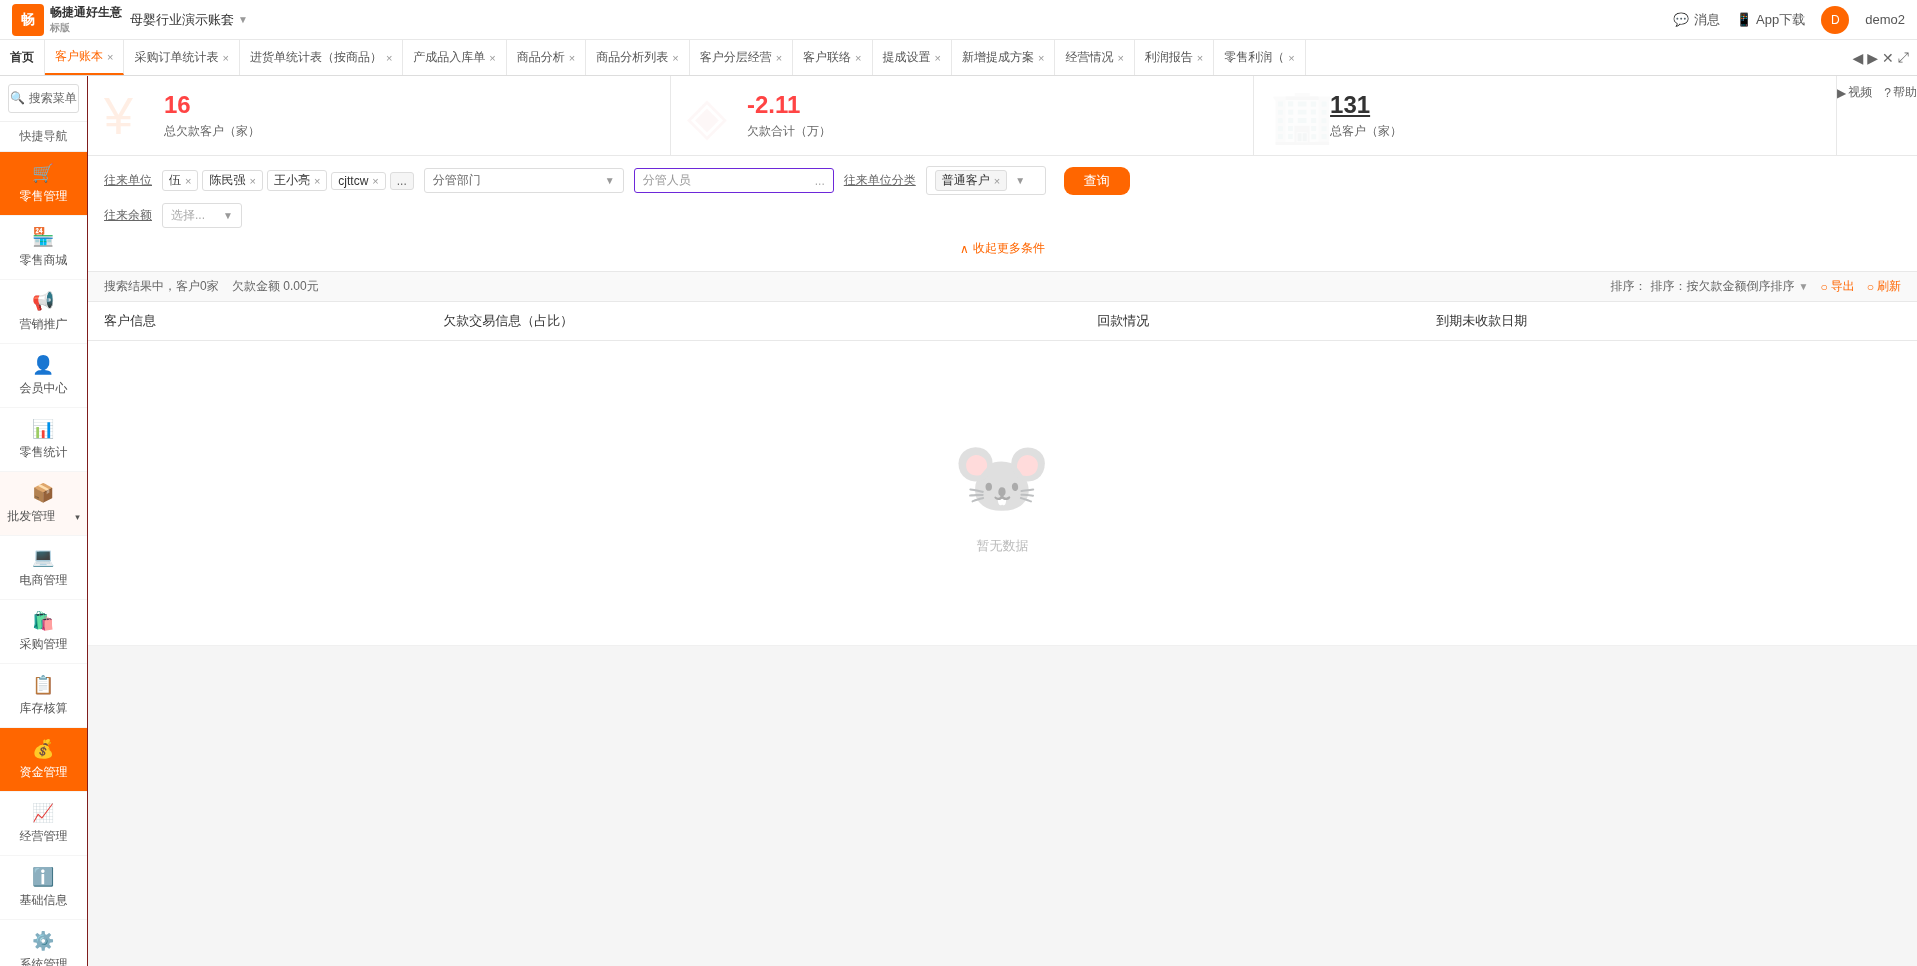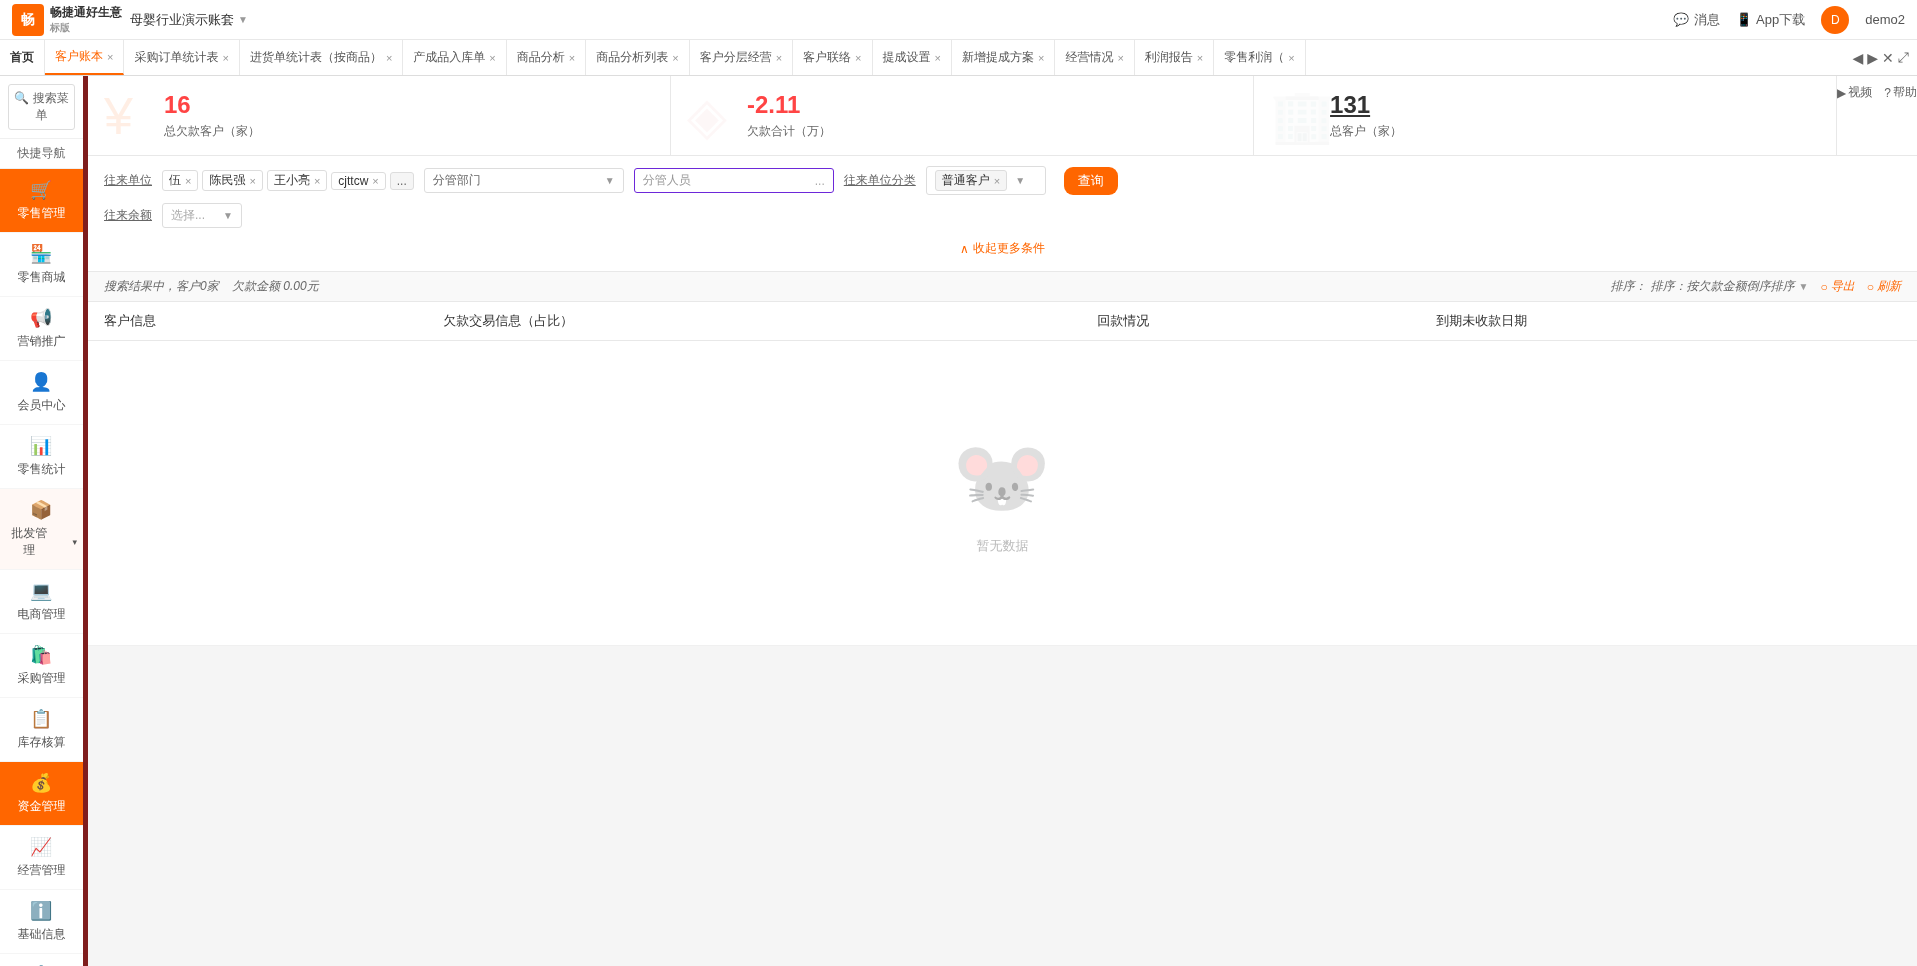--- a/index.html
+++ b/index.html
@@ -34,21 +34,21 @@
     .nav-tab .close-btn { margin-left: 4px; color: #999; font-size: 11px; }
     .nav-tab-home { background: #fff; color: #333; font-weight: bold; }
     .nav-tab-controls { display: flex; align-items: center; margin-left: auto; padding: 0 8px; gap: 4px; }
     .nav-tab-controls span { cursor: pointer; color: #666; font-size: 14px; }
 
     
     .main-layout { display: flex; flex: 1; overflow: hidden; }
 
     
     .sidebar {
-      width: 88px; background: #fff; border-right: 5px solid #7f1d1d; display: flex;
+      width: 88px; background: #fff; border-right: 1px solid #7f1d1d; display: flex;
       flex-direction: column; flex-shrink: 0; overflow-y: auto;
     }
     .sidebar-search {
       padding: 8px; border-bottom: 1px solid #f0f0f0;
     }
     .sidebar-search-btn {
       width: 100%; padding: 5px 0; background: #fff; border: 1px solid #ddd;
       border-radius: 3px; font-size: 12px; color: #666; cursor: pointer; text-align: center;
     }
     .sidebar-quick-nav {
@@ -102,21 +102,21 @@
     .filter-select-wide { min-width: 200px; }
     .filter-input-wrap { display: flex; align-items: center; gap: 4px; border: 1px solid #6d28d9; border-radius: 3px; padding: 3px 8px; font-size: 12px; color: #999; background: #fff; min-width: 200px; cursor: pointer; }
     .collapse-btn {
       display: flex; align-items: center; gap: 4px; font-size: 12px; color: #ff6600; cursor: pointer;
       justify-content: center; padding: 4px 0;
     }
 
     
     .results-bar {
       display: flex; align-items: flex-start; justify-content: space-between; padding: 6px 16px;
-      background: #f9f9f9; border-bottom: 1px solid #e8e8e8; font-size: 12px; color: #666; font-style: italic;
+      background: #f9f9f9; border-bottom: 1px solid #e8e8e8; font-size: 12px; color: #666;
     }
     .results-bar-right { display: flex; align-items: center; gap: 12px; }
     .sort-select { display: flex; align-items: center; gap: 4px; cursor: pointer; }
     .action-btn { display: flex; align-items: center; gap: 3px; color: #ff6600; cursor: pointer; }
 
     
     .data-table { width: 100%; background: #fff; border-collapse: collapse; }
     .data-table th {
       padding: 10px 16px; font-size: 13px; font-weight: normal; color: #333;
       border-bottom: 1px solid #e8e8e8; text-align: left; background: #fff;
@@ -362,21 +362,21 @@
           <span style="margin-left:auto;color:#aaa;">...</span>
         </div>
         <span class="filter-label">往来单位分类</span>
         <div class="filter-select">
           <div class="filter-tag" style="margin-right:4px;">
             <span>普通客户</span>
             <span class="tag-close">×</span>
           </div>
           <span class="chevron">▼</span>
         </div>
-        <button style="background:#ff6600;color:#fff;border:none;border-radius:9px;padding:5px 14px;font-size:13px;cursor:pointer;margin-left:8px;">查询</button>
+        <button style="background:#ff6600;color:#fff;border:none;border-radius:9px;padding:5px 20px;font-size:13px;cursor:pointer;margin-left:8px;">查询</button>
       </div>
       <div class="filter-row">
         <span class="filter-label">往来余额</span>
         <div class="filter-select filter-select-sm">
           <span style="color:#aaa;">选择...</span>
           <span class="chevron" style="margin-left:auto;">▼</span>
         </div>
       </div>
       <div class="collapse-btn">
         <span>∧</span>

